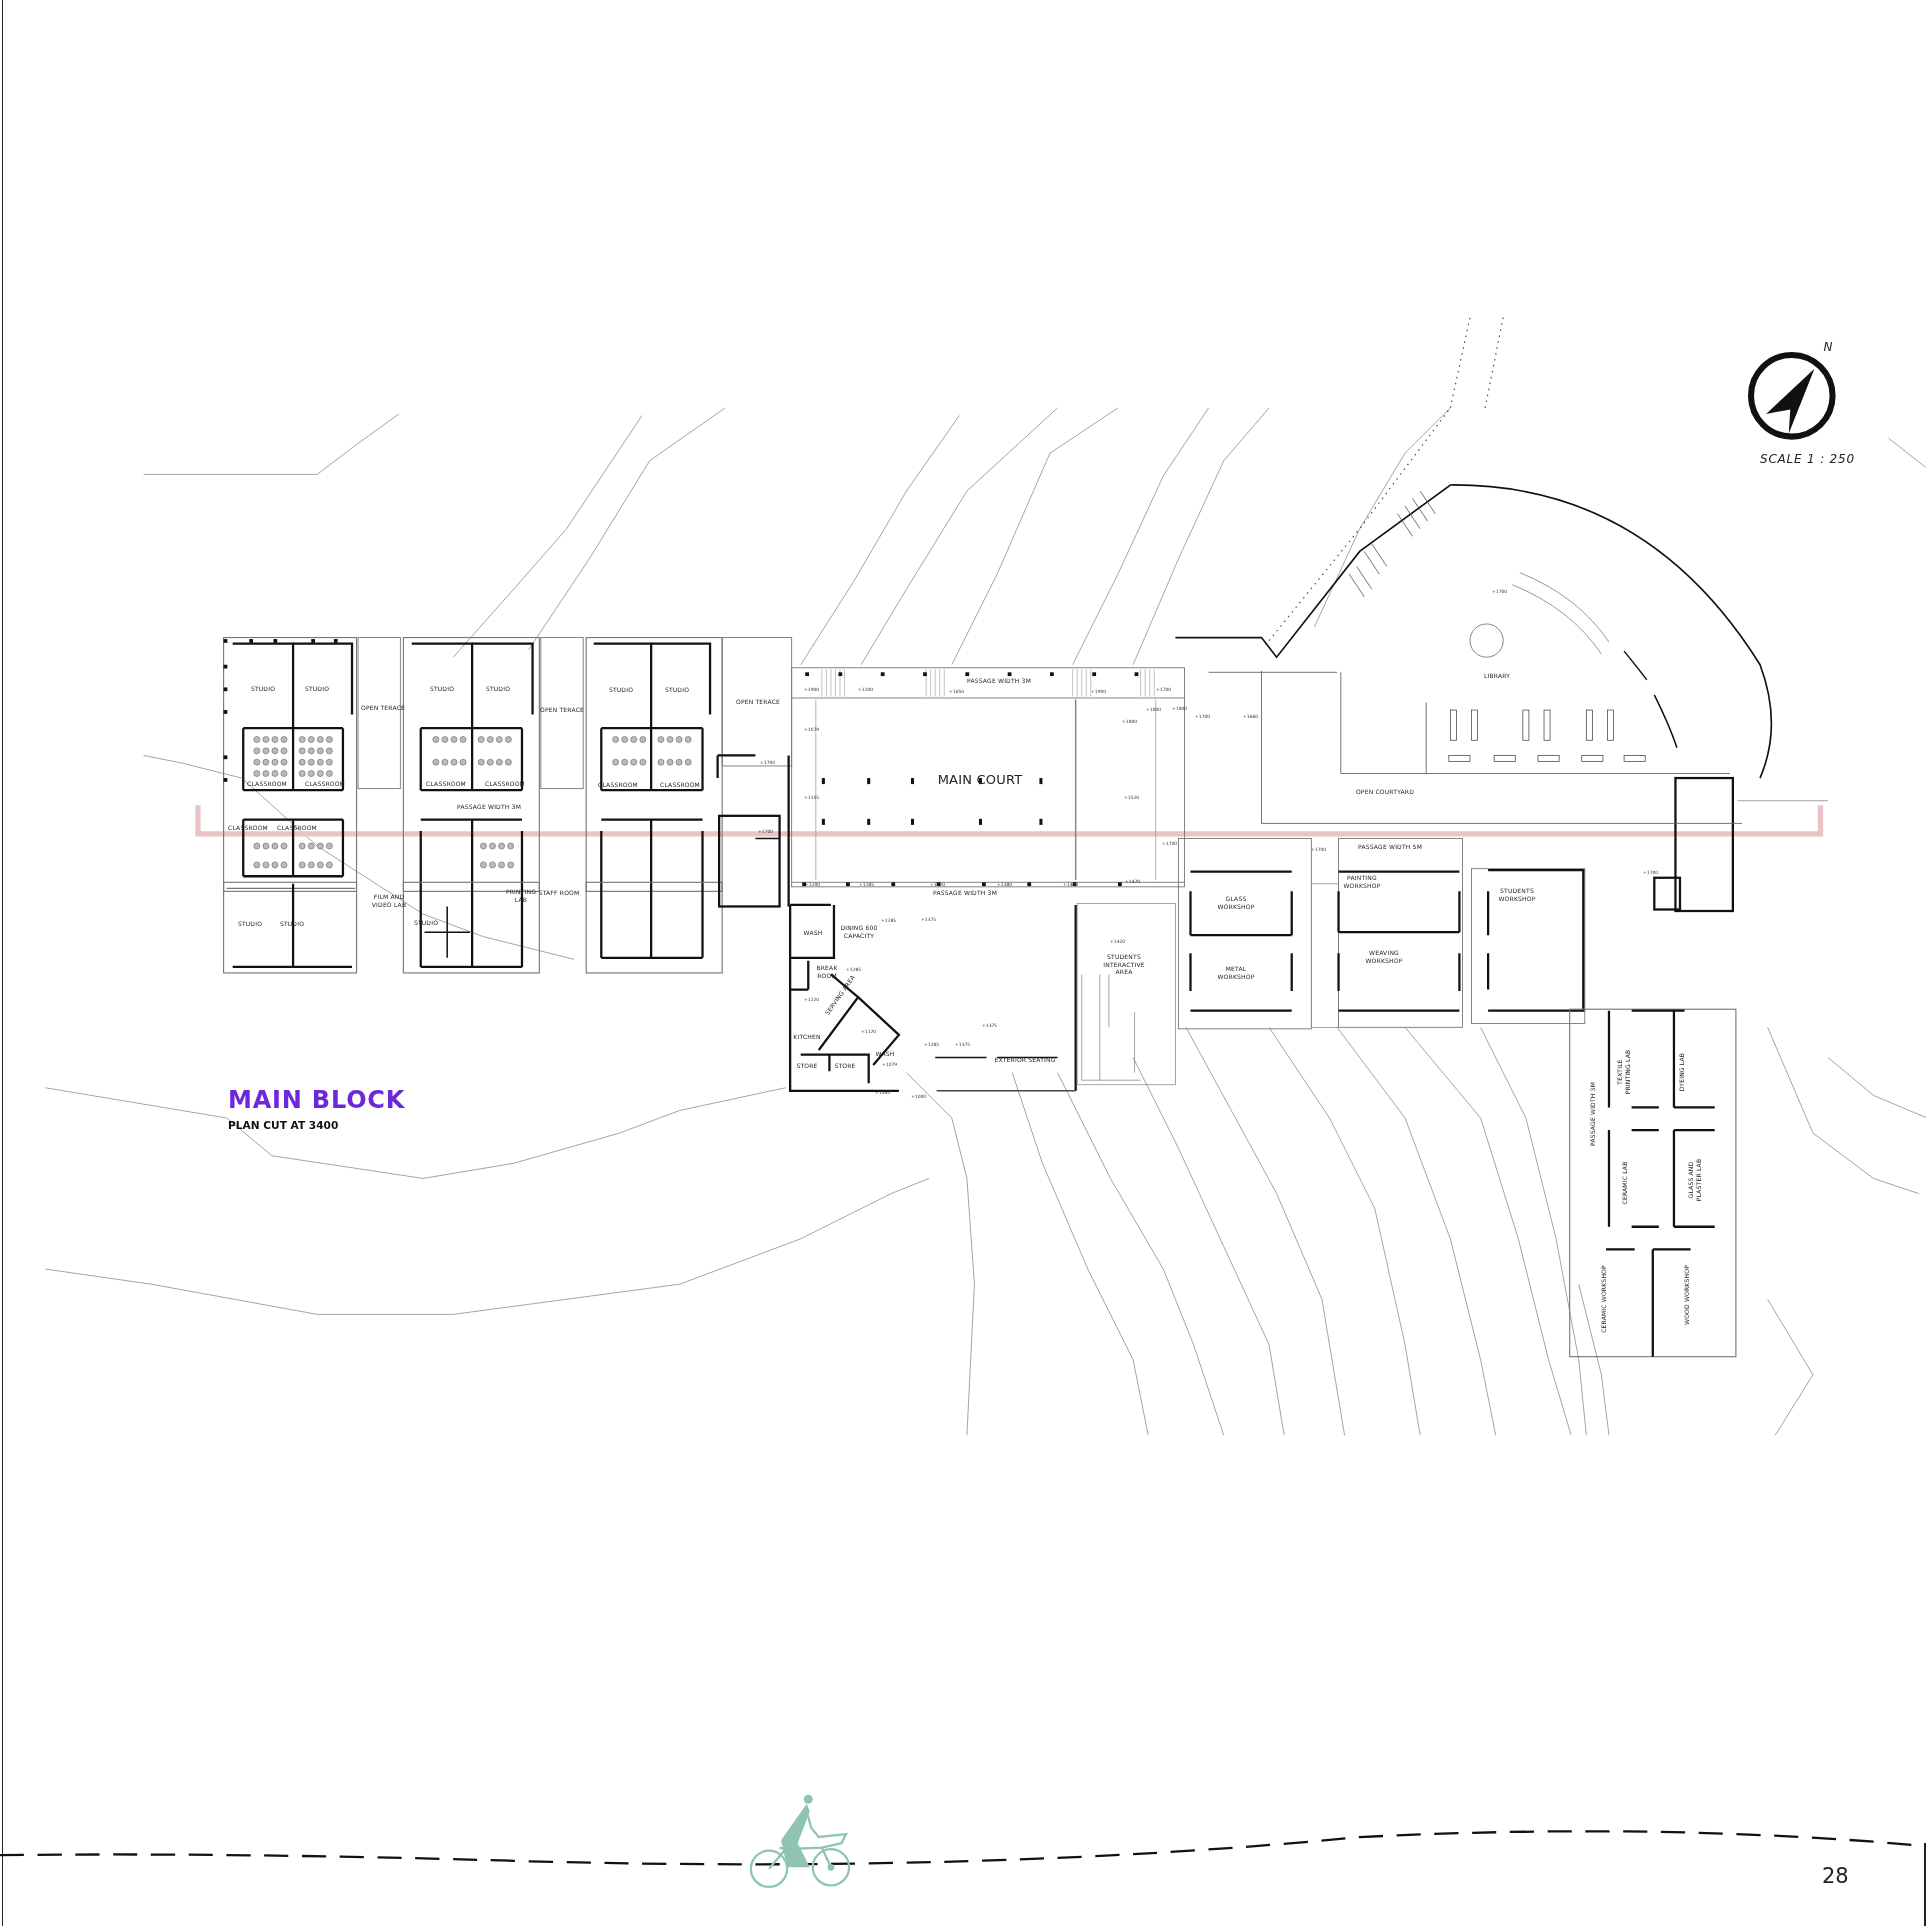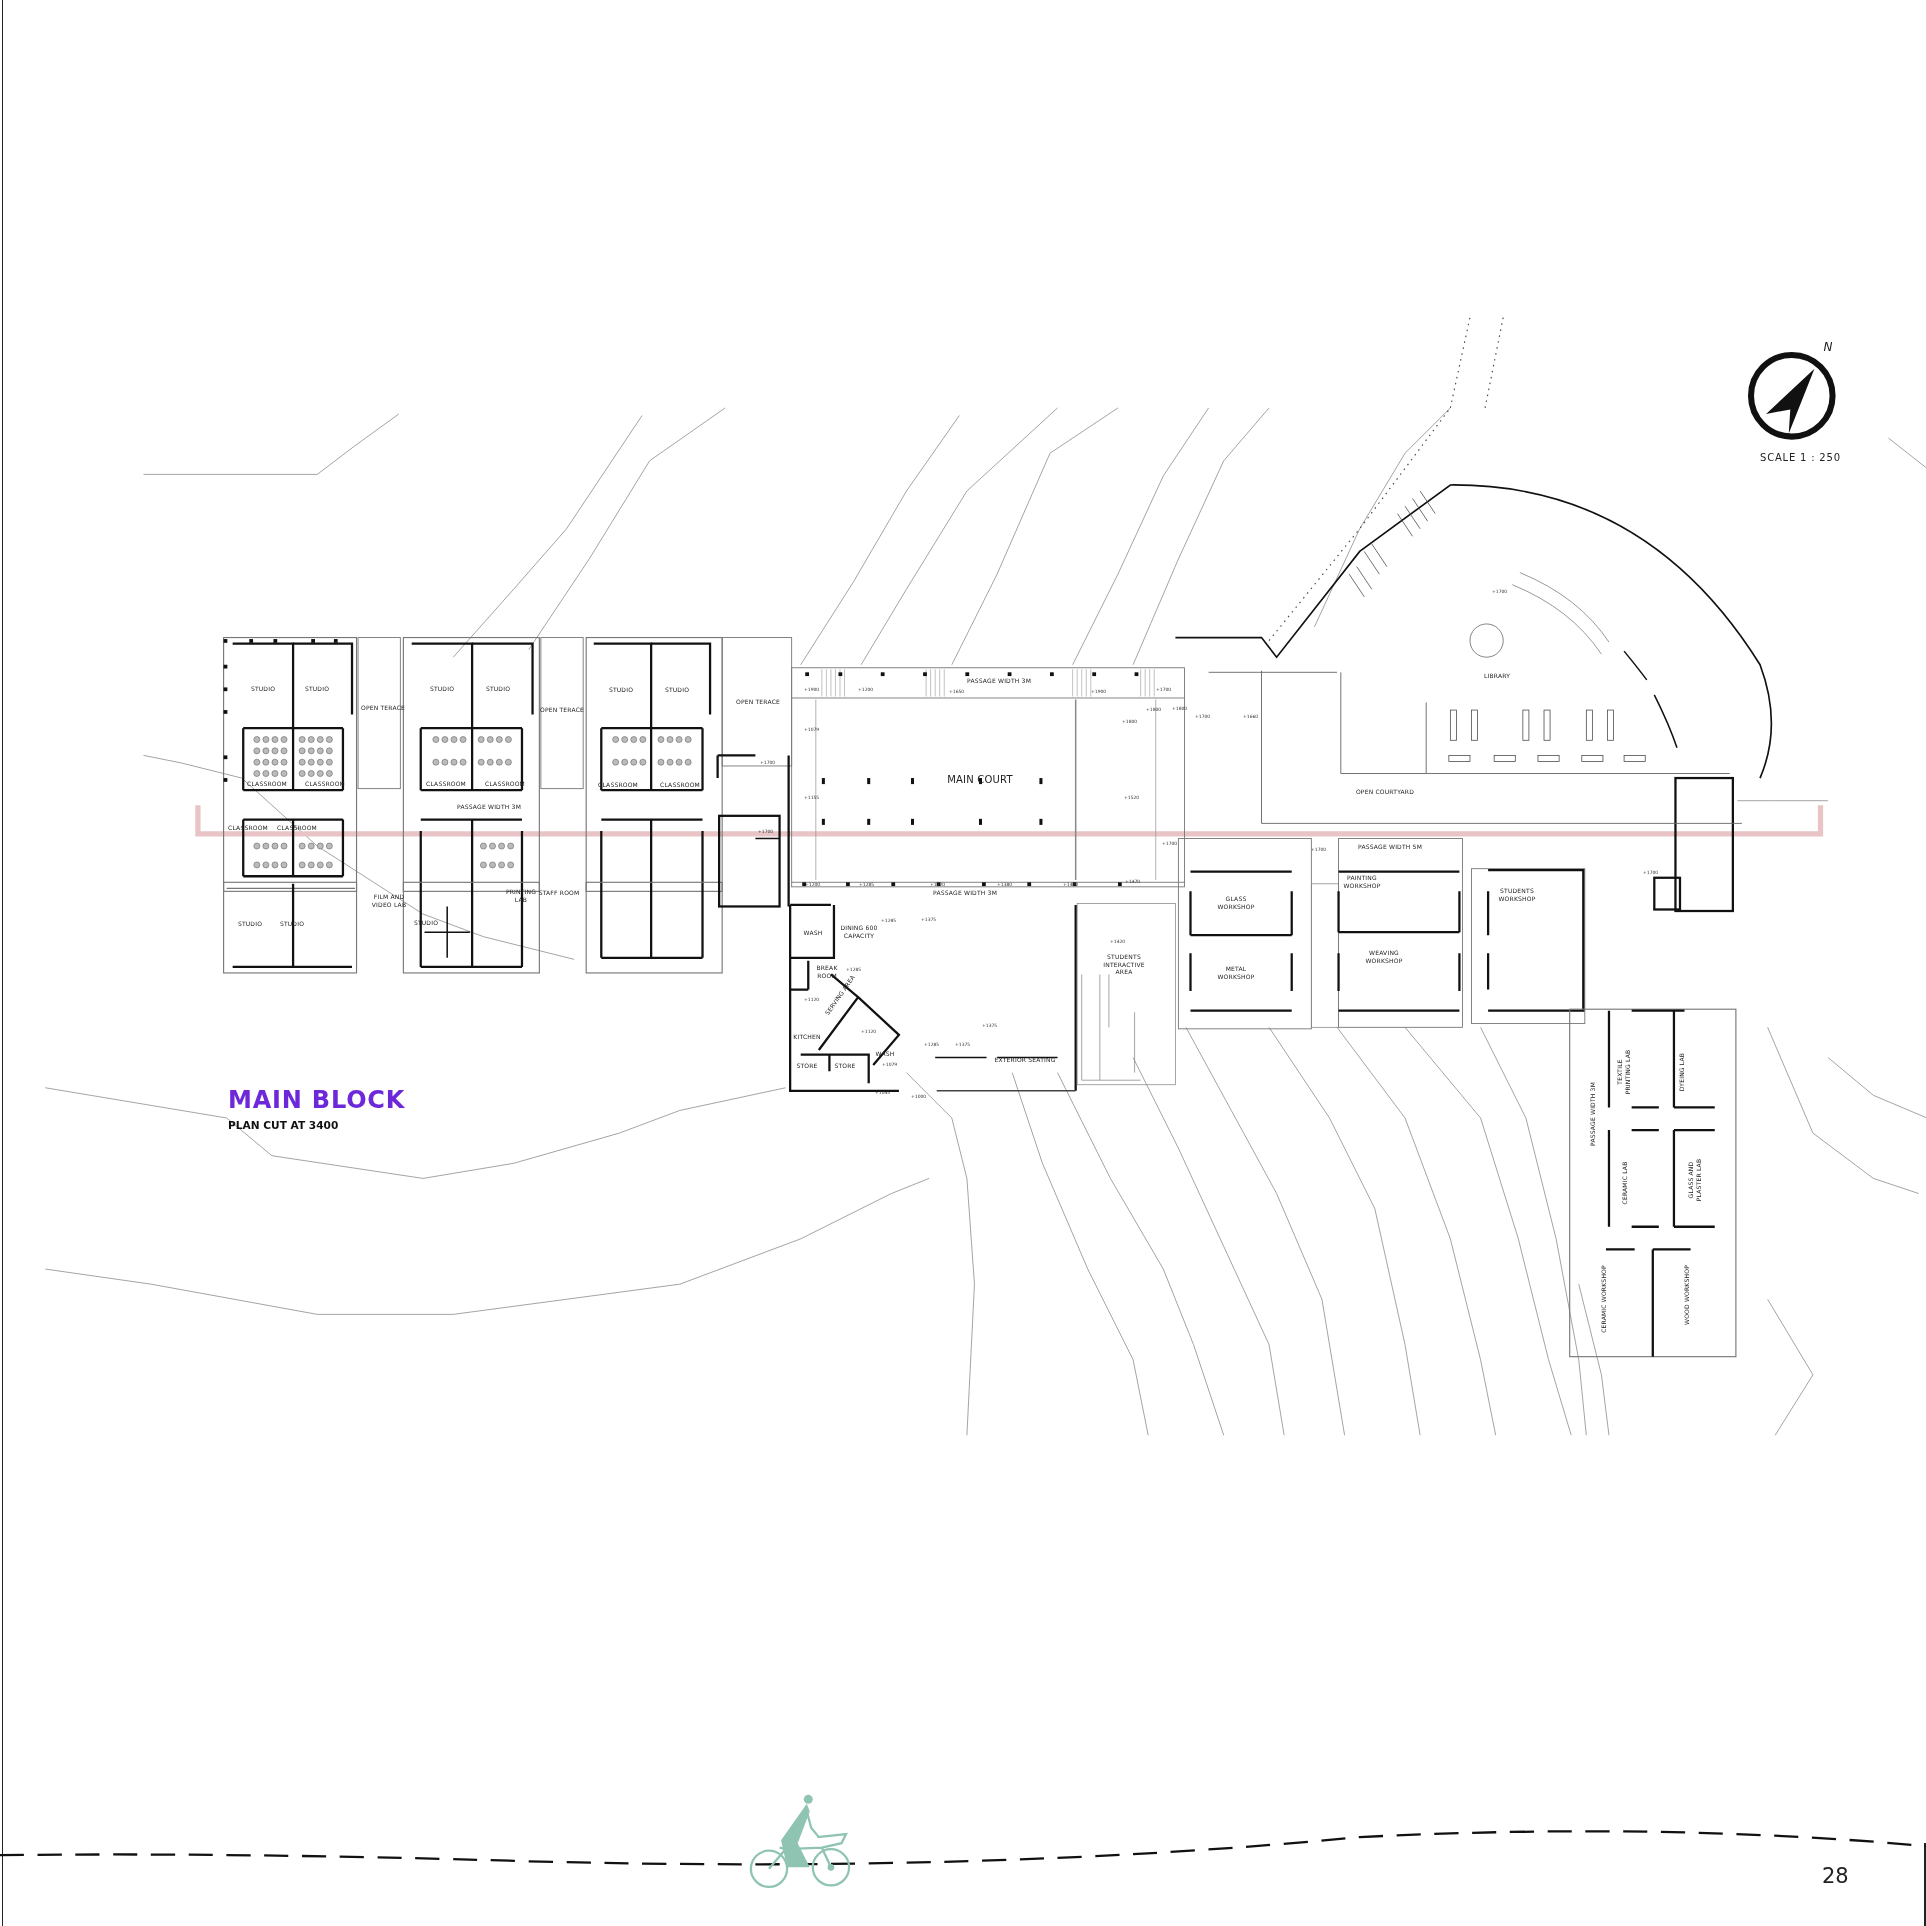--- a/index.html
+++ b/index.html
@@ -5,21 +5,21 @@
   html,body{margin:0;padding:0;background:#ffffff;}
   body{width:1927px;height:1927px;position:relative;overflow:hidden;font-family:"DejaVu Sans",sans-serif;color:#111;}
   .page-border-left{position:absolute;left:1.5px;top:0;width:1.5px;height:1927px;background:#222;}
   .page-border-right{position:absolute;right:1.5px;top:1843px;width:1.5px;height:84px;background:#222;}
   svg.plan{position:absolute;left:0;top:0;}
   .lbl{position:absolute;font-family:"DejaVu Sans",sans-serif;font-size:6px;letter-spacing:0.2px;color:#222;text-align:center;line-height:7.6px;white-space:nowrap;transform:translate(-50%,-50%);}
   .lbl.v{transform:translate(-50%,-50%) rotate(-90deg);}
   .lvl{position:absolute;font-size:4.5px;color:#333;white-space:nowrap;}
   .title{position:absolute;left:228px;top:1086px;font-family:"DejaVu Sans",sans-serif;font-weight:bold;font-size:24px;letter-spacing:0.8px;color:#6d28d9;}
   .subtitle{position:absolute;left:228px;top:1119px;font-family:"DejaVu Sans",sans-serif;font-weight:bold;font-size:10.6px;color:#111;}
-  .scale-text{position:absolute;left:1760px;top:452px;font-size:10px;letter-spacing:0.8px;color:#222;}
+  .scale-text{position:absolute;left:1760px;top:452px;font-size:12px;letter-spacing:0.8px;color:#222;font-style:italic;}
   .page-num{position:absolute;left:1822px;top:1864px;font-size:21px;color:#222;}
 </style>
 </head>
 <body>
 
 <div class="page-border-left"></div>
 <div class="page-border-right"></div>
 
 <svg class="plan" width="1927" height="1927" viewBox="0 0 2551 2551">
 
@@ -341,21 +341,21 @@
 <div class="lbl" style="left:248px;top:828px;">CLASSROOM</div>
 <div class="lbl" style="left:297px;top:828px;">CLASSROOM</div>
 <div class="lbl" style="left:250px;top:924px;">STUDIO</div>
 <div class="lbl" style="left:292px;top:924px;">STUDIO</div>
 <div class="lbl" style="left:389px;top:901px;white-space:normal;width:45px;">FILM AND VIDEO LAB</div>
 <div class="lbl" style="left:426px;top:923px;">STUDIO</div>
 <div class="lbl" style="left:521px;top:896px;white-space:normal;width:38px;">PRINTING LAB</div>
 <div class="lbl" style="left:559px;top:893px;">STAFF ROOM</div>
 
 <div class="lbl" style="left:999px;top:681px;">PASSAGE WIDTH 3M</div>
-<div class="lbl" style="left:980px;top:780px;font-size:10px;">MAIN COURT</div>
+<div class="lbl" style="left:980px;top:780px;font-size:13px;">MAIN COURT</div>
 <div class="lbl" style="left:965px;top:893px;">PASSAGE WIDTH 3M</div>
 
 <div class="lbl" style="left:813px;top:933px;">WASH</div>
 <div class="lbl" style="left:859px;top:932px;white-space:normal;width:48px;">DINING 600 CAPACITY</div>
 <div class="lbl" style="left:827px;top:972px;white-space:normal;width:26px;">BREAK ROOM</div>
 <div class="lbl" style="left:840px;top:995px;transform:translate(-50%,-50%) rotate(-55deg);">SERVING AREA</div>
 <div class="lbl" style="left:807px;top:1037px;">KITCHEN</div>
 <div class="lbl" style="left:885px;top:1054px;">WASH</div>
 <div class="lbl" style="left:807px;top:1066px;">STORE</div>
 <div class="lbl" style="left:845px;top:1066px;">STORE</div>

